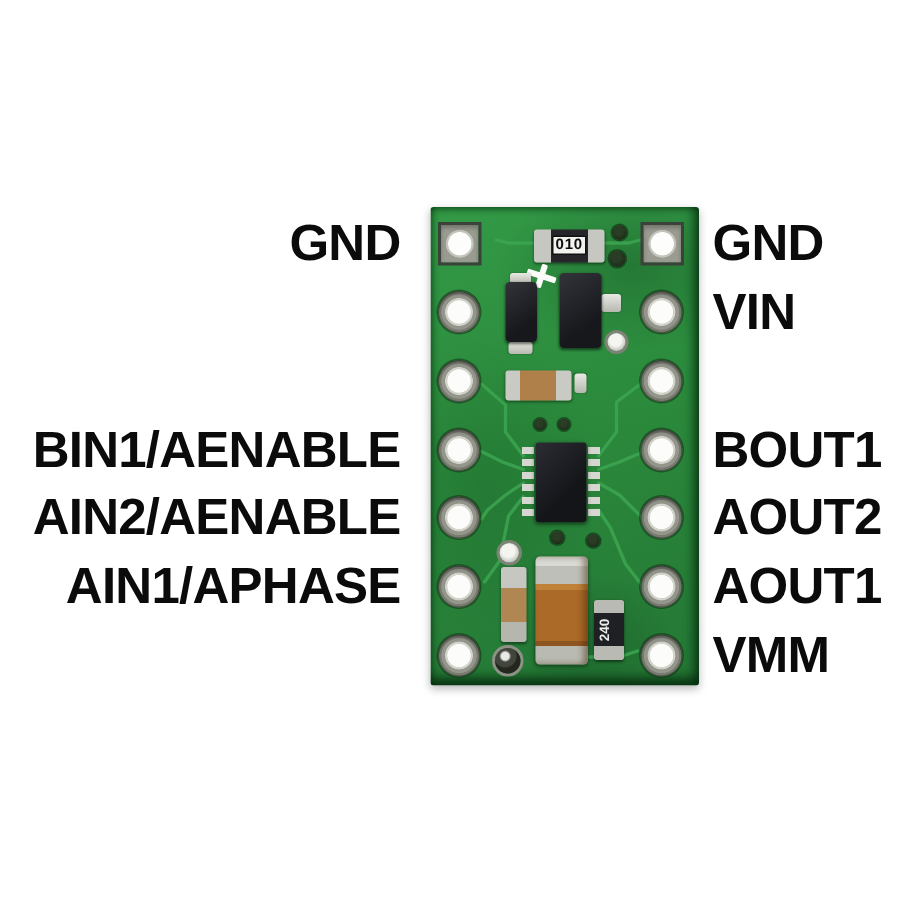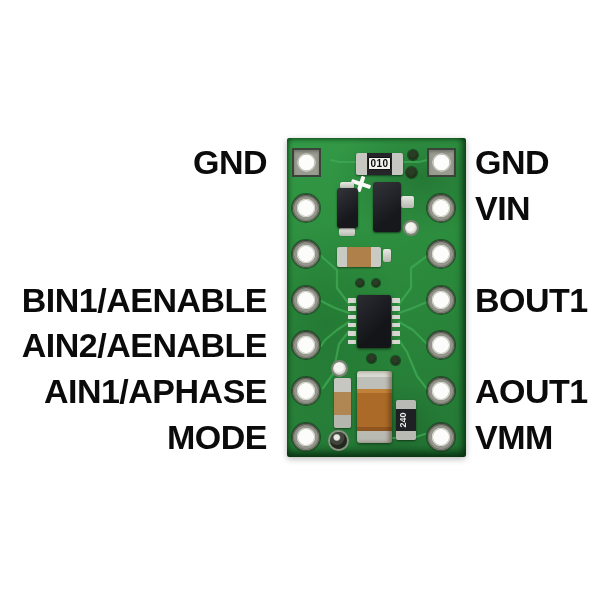--- a/index.html
+++ b/index.html
@@ -78,27 +78,27 @@
 </head>
 <body>
 
 <div class="stage">
 
   <div class="labels left">
     <div class="plabel" style="top:139px">GND</div>
     <div class="plabel" style="top:277px">BIN1/AENABLE</div>
     <div class="plabel" style="top:322px">AIN2/AENABLE</div>
     <div class="plabel" style="top:368px">AIN1/APHASE</div>
-    <div class="plabel" style="top:414px">MODE</div>
   </div>
 
   <div class="labels right">
     <div class="plabel" style="top:139px">GND</div>
     <div class="plabel" style="top:185px">VIN</div>
     <div class="plabel" style="top:277px">BOUT1</div>
+    <div class="plabel" style="top:322px">AOUT2</div>
     <div class="plabel" style="top:368px">AOUT1</div>
     <div class="plabel" style="top:414px">VMM</div>
   </div>
 
   <div class="board">
 
     <svg class="traces" width="179" height="319" viewBox="0 0 179 319">
       <g fill="none" stroke="#3ea853" stroke-width="2.2" stroke-linejoin="round" stroke-linecap="round" opacity="0.8">
         <path d="M62 166 L50 150 L50 132 L34 118"></path>
         <path d="M62 175 L48 170 L34 163"></path>

